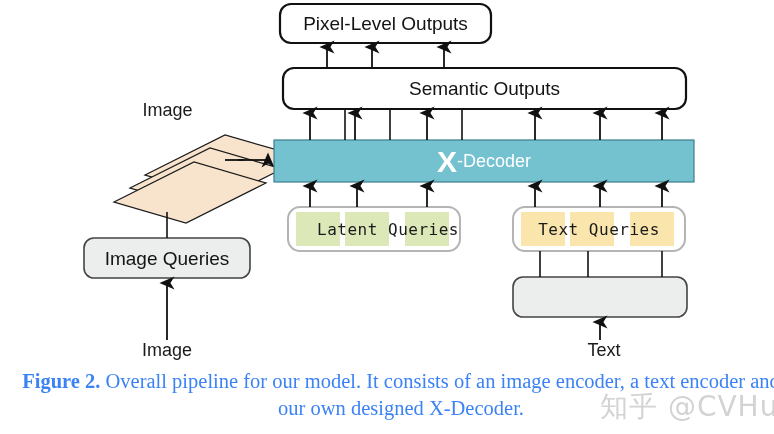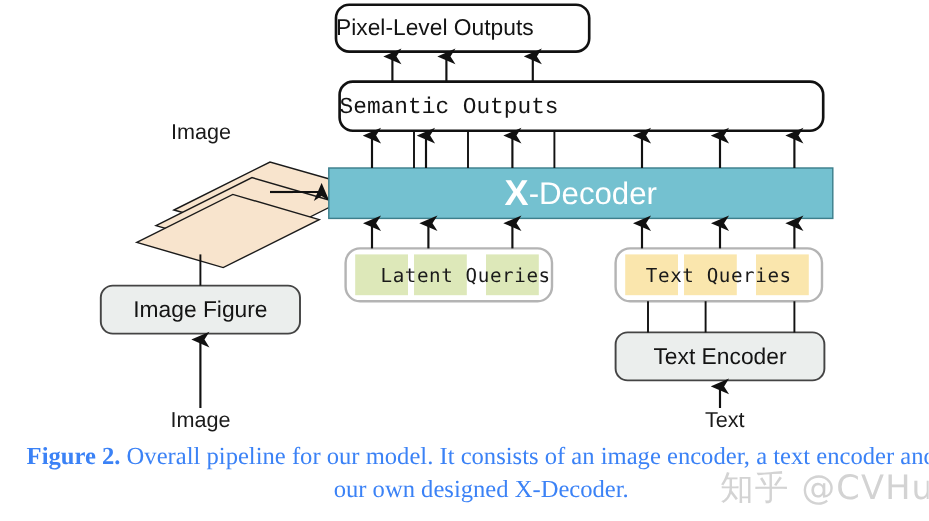--- a/index.html
+++ b/index.html
@@ -25,20 +25,21 @@
   .lbl {
     position: absolute;
     white-space: pre;
     color: #1a1a1a;
   }
   
   .box-label {
     font-family: "Liberation Sans", sans-serif;
     font-size: 19px;
     color: #141414;
+    text-align: center;
   }
   .encoder-label {
     font-family: "Liberation Sans", sans-serif;
     font-size: 19px;
     color: #141414;
     text-align: center;
   }
   .mono-label {
     font-family: "DejaVu Sans Mono", "Liberation Mono", monospace;
     font-size: 16px;
@@ -75,21 +76,21 @@
     font-family: "Liberation Sans", sans-serif;
     font-weight: bold;
     font-size: 30px;
     color: #ffffff;
     line-height: 1;
     position: relative;
     top: 1px;
   }
   #xdecoder-text .rest {
     font-family: "Liberation Sans", sans-serif;
-    font-size: 26px;
+    font-size: 18px;
     color: #ffffff;
     line-height: 1;
   }
   
   #caption {
     position: absolute;
     left: 8px;
     top: 368px;
     width: 762px;
     font-family: "Liberation Serif", "DejaVu Serif", serif;
@@ -204,34 +205,33 @@
 
     <rect x="84" y="238" rx="10" ry="10" width="166" height="40" fill="#ebeeed" stroke="#444444" stroke-width="1.6"></rect>
 
     <line x1="167" y1="238" x2="167" y2="212" stroke="#111111" stroke-width="1.6"></line>
 
     <line x1="167" y1="340" x2="167" y2="283" stroke="#111111" stroke-width="1.8" marker-end="url(#arrowhead)"></line>
   </svg>
 
   <div class="lbl box-label" style="left:280px; top:13px; width:211px;">Pixel-Level Outputs</div>
 
-  <div class="lbl box-label" style="left:283px; top:78px; width:403px;font-family:Liberation Mono, monospace;">Semantic Outputs</div>
+  <div class="lbl box-label" style="left:283px; top:78px; width:403px;">Semantic Outputs</div>
 
   <div id="xdecoder-text">
     <span class="xchar">X</span>
       <span class="rest">-Decoder</span>
   </div>
 
   <div class="lbl mono-label" style="left:288px; top:220px; width:200px;">Latent Queries</div>
 
   <div class="lbl mono-label" style="left:513px; top:220px; width:172px;text-align:center;">Text Queries</div>
 
-  <div class="lbl encoder-label" style="left:84px; top:248px; width:166px;">Image Figure</div>
-
-  <div class="lbl encoder-label" style="left:513px; top:287px; width:174px;">Text Encoder</div>
+  <div class="lbl encoder-label" style="left:84px; top:248px; width:166px;">Image Queries</div>
+
 
   <div class="lbl feature-label" style="left:85px; top:56px; width:165px;">
     <div>Image</div>
   </div>
 
   <div class="lbl plain-label" style="left:107px; top:340px; width:120px;">Image</div>
 
   <div class="lbl plain-label" style="left:544px; top:340px; width:120px;">Text</div>
 
   <div id="caption"><span class="cap-bold">Figure 2.</span><span> Overall pipeline for our model. It consists of an image encoder, a text encoder and our own designed X-Decoder.</span></div>

